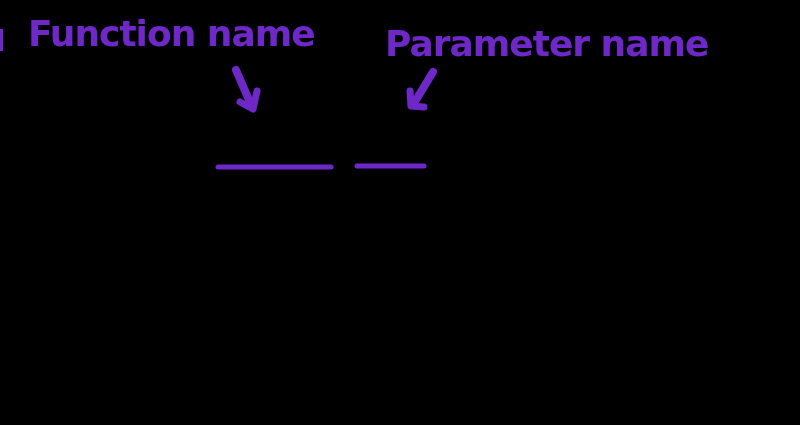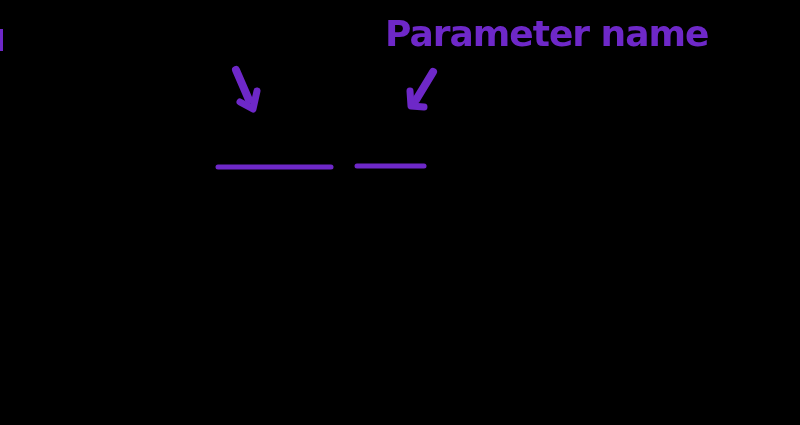--- a/index.html
+++ b/index.html
@@ -23,21 +23,21 @@
     position: absolute;
     color: var(--accent);
     font-size: 36px;
     font-weight: bold;
     letter-spacing: -1px;
     white-space: nowrap;
     line-height: 1.1;
     user-select: none;
   }
   .label.function { left: 28px; top: 14px; }
-  .label.parameter { left: 385px; top: 14px; }
+  .label.parameter { left: 385px; top: 24px; }
   .overlay {
     position: absolute;
     left: 0;
     top: 0;
     width: 800px;
     height: 425px;
     display: block;
   }
   .stroke {
     fill: none;
@@ -48,20 +48,21 @@
   .arrow-line { stroke-width: 8; }
   .arrow-head { stroke-width: 7; }
   .underline { stroke-width: 5; }
   .fragment { fill: var(--accent); }
 </style>
 </head>
 <body>
 
 <div class="stage">
 
+  <span class="label function">Function name</span>
 
   <span class="label parameter">Parameter name</span>
 
   <svg class="overlay" viewBox="0 0 800 425" xmlns="http://www.w3.org/2000/svg">
 
     <rect class="fragment" x="0" y="29" width="3" height="22"></rect>
 
     <g>
       <path class="stroke arrow-line" d="M236,70 L249,100"></path>
       <path class="stroke arrow-head" d="M240,102 L253,109 L257,91"></path>

